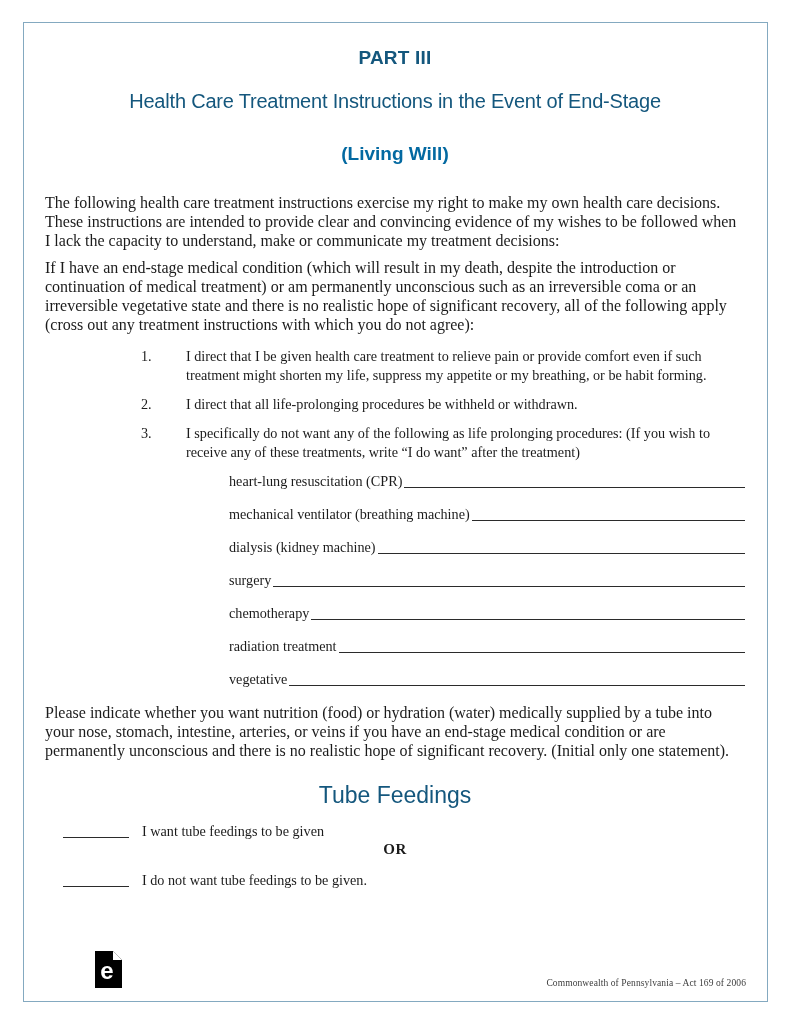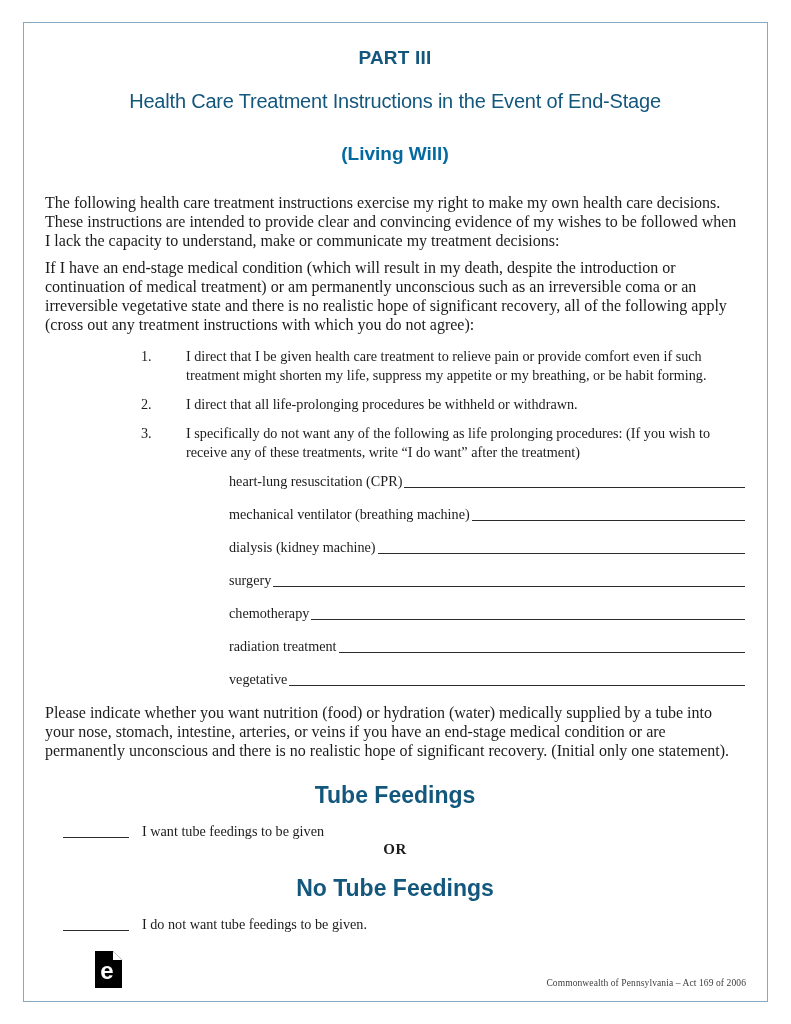--- a/index.html
+++ b/index.html
@@ -76,21 +76,21 @@
   .treatment-row .blank-line {
     flex:1;
     border-bottom:1px solid #2b2b2b;
     margin-bottom:3px;
     min-height:1px;
   }
   .nutrition-par { margin-top:5px; }
   .section-heading {
     text-align:center;
     font-family:"Liberation Sans", sans-serif;
-    font-weight:bold;
+    font-weight:normal;
     font-size:23px;
     color:#14577d;
   }
   .section-heading.yes { margin-top:22px; }
   .section-heading.no  { margin-top:17px; }
   .initial-row {
     display:flex;
     align-items:flex-end;
     margin-left:18px;
     margin-top:13px;
@@ -192,21 +192,20 @@
 
     <div class="section-heading yes">Tube Feedings</div>
 
     <div class="initial-row">
       <span class="initial-line"></span>
       <span>I want tube feedings to be given</span>
     </div>
 
     <div class="or-label">OR</div>
 
-    <div class="section-heading no">No Tube Feedings</div>
 
     <div class="initial-row">
       <span class="initial-line"></span>
       <span>I do not want tube feedings to be given.</span>
     </div>
 
   </div>
 
   <svg class="e-icon" viewBox="0 0 27 37" xmlns="http://www.w3.org/2000/svg">
     <polygon points="0,0 18,0 27,9 27,37 0,37" fill="#000000"></polygon>

